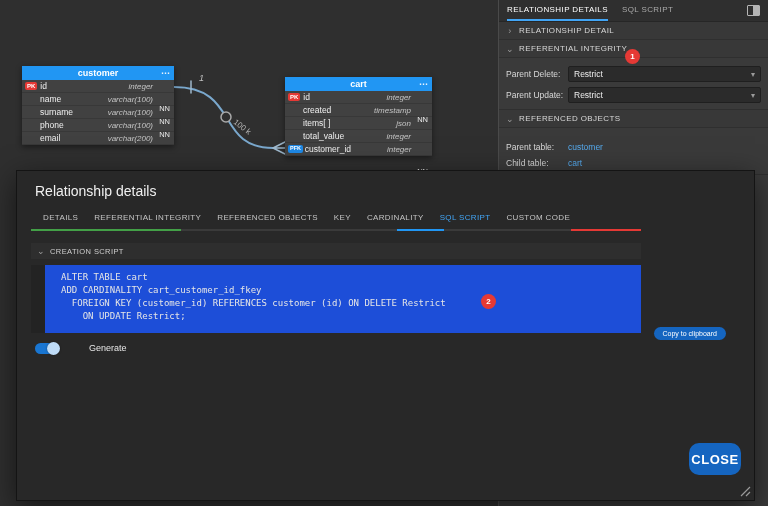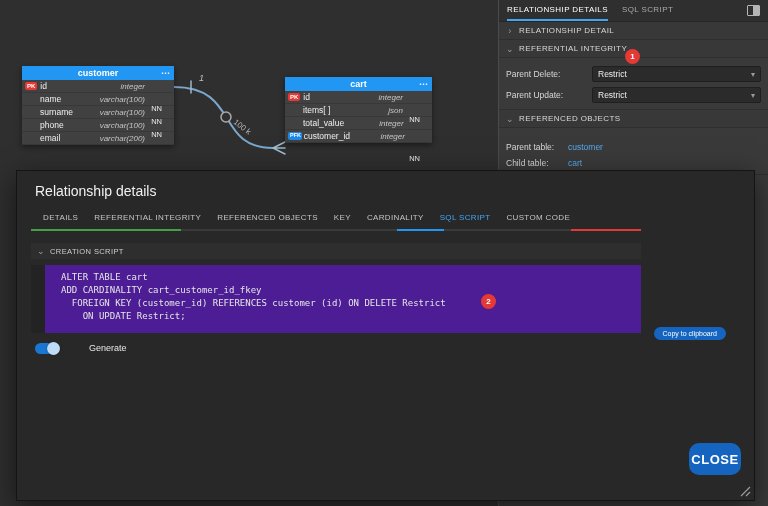--- a/index.html
+++ b/index.html
@@ -13,21 +13,21 @@
   .rel-line { fill:none; stroke:#7aa8cd; stroke-width:2; stroke-linecap:round; }
   .rel-mark { fill:none; stroke:#9fb9cd; stroke-width:1.5; stroke-linecap:round; }
   .rel-circle { fill:#2f2f2f; stroke:#a9a9a9; stroke-width:1.5; }
   .rel-text { fill:#c0c0c0; font-size:9px; font-style:italic; font-family:"Liberation Sans", sans-serif; }
   .rel-count { fill:#b5b5b5; font-size:8px; font-family:"Liberation Sans", sans-serif; }
 
   .table { position:absolute; font-size:8.5px; box-shadow:0 2px 6px rgba(0,0,0,.45); }
   .t-head { height:14px; background:#2196f3; color:#fff; font-weight:bold; font-size:9px;
             text-align:center; line-height:14px; position:relative; }
   .t-menu { position:absolute; right:4px; top:0; font-weight:bold; color:#e8f2ff; cursor:pointer; }
-  .t-row { height:13px; background:#414141; display:flex; align-items:center; padding:0 12px 0 3px;
+  .t-row { height:13px; background:#414141; display:flex; align-items:center; padding:0 4px 0 3px;
            border-bottom:1px solid #383838; }
   .key { min-width:15px; display:inline-block; }
   .key.pk, .key.pfk { font-size:6px; font-weight:bold; color:#fff; min-width:0; padding:1px 2px;
                       border-radius:2px; margin-right:3px; line-height:1; }
   .key.pk { background:#e53935; }
   .key.pfk { background:#1e88e5; font-size:5.5px; margin-right:2px; }
   .cname { flex:1; color:#f0f0f0; white-space:nowrap; }
   .ctype { width:62px; text-align:right; font-style:italic; color:#c4c4c4; font-size:8px; white-space:nowrap; }
   .cnn { width:17px; text-align:right; color:#e8e8e8; font-size:7.5px;margin-top:45px; }
 
@@ -41,21 +41,21 @@
   .sb-tab.active { color:#fff; border-bottom-color:#42a5f5; }
   .split-icon { margin-left:auto; align-self:center; width:13px; height:11px; border:1px solid #b5b5b5;
                 border-radius:1px; position:relative; cursor:pointer; }
   .split-icon span { position:absolute; right:0; top:0; bottom:0; width:6px; background:#b5b5b5; }
   .sb-section { height:18px; display:flex; align-items:center; gap:5px; padding:0 7px;
                 font-size:8px; letter-spacing:.4px; color:#d8d8d8; background:#383838;
                 border-bottom:1px solid #2f2f2f; cursor:pointer; }
   .chev { color:#9d9d9d; font-size:9px; width:8px; text-align:center; line-height:8px; }
   .sb-fields { padding:8px 7px 6px 7px; border-bottom:1px solid #2f2f2f; }
   .field-row { display:flex; align-items:center; margin-bottom:5px; }
-  .field-row label { width:86px; color:#d8d8d8; font-size:8.5px; }
+  .field-row label { width:62px; color:#d8d8d8; font-size:8.5px; }
   .select { flex:1; height:16px; background:#2b2b2b; border:1px solid #1f1f1f; border-radius:2px;
             color:#ececec; display:flex; align-items:center; justify-content:space-between;
             padding:0 5px; cursor:pointer; }
   .select .caret { color:#9a9a9a; font-size:8px; }
   .ref-row { display:flex; align-items:flex-end; height:16px; }
   .ref-row label { width:62px; color:#d8d8d8; }
   .link { color:#55aaee; cursor:pointer; }
   .badge { width:15px; height:15px; border-radius:50%; background:#e53935; color:#fff;
            font-size:8px; font-weight:bold; display:flex; align-items:center; justify-content:center; }
   .badge-1 { position:absolute; left:126px; top:49px; }
@@ -70,21 +70,21 @@
   .m-tabline { position:absolute; left:14px; top:58px; width:610px; height:2px;
     background:linear-gradient(to right,
       #43a047 0, #43a047 150px,
       #3a3a3a 150px, #3a3a3a 366px,
       #2196f3 366px, #2196f3 413px,
       #3a3a3a 413px, #3a3a3a 540px,
       #e53935 540px, #e53935 610px); }
   .m-section { position:absolute; left:14px; top:72px; width:610px; height:16px; background:#2e2e2e;
                display:flex; align-items:center; gap:5px; padding:0 6px; font-size:7.5px;
                letter-spacing:.4px; color:#cfcfcf; cursor:pointer; }
-  .m-code { position:absolute; left:14px; top:94px; width:610px; height:68px; background:#4c1d95; }
+  .m-code { position:absolute; left:14px; top:94px; width:610px; height:68px; background:#1d4ed8; }
   .m-gutter { position:absolute; left:0; top:0; bottom:0; width:14px; background:#232323; }
   .m-pre { position:absolute; left:30px; top:6px; font-family:"DejaVu Sans Mono", monospace;
            font-size:9px; line-height:13px; color:#e6e6e6; }
   .m-pre div { white-space:pre; }
   .badge-2 { position:absolute; left:450px; top:29px; }
   .m-generate { position:absolute; left:14px; top:170px; width:610px; height:14px; display:flex;
                 align-items:center;gap:14px; }
   .toggle { width:24px; height:11px; border-radius:6px; background:#1976d2; position:relative;
             margin-left:4px; cursor:pointer; }
   .toggle i { position:absolute; right:-1px; top:-1px; width:13px; height:13px; border-radius:50%;
@@ -157,20 +157,26 @@
         <span class="t-menu">⋯</span>
       </div>
       <div class="t-row">
         <span class="key pk">PK</span>
         <span class="cname">id</span>
         <span class="ctype">integer</span>
         <span class="cnn">NN</span>
       </div>
       <div class="t-row">
         <span class="key"></span>
+        <span class="cname">created</span>
+        <span class="ctype">timestamp</span>
+        <span class="cnn"></span>
+      </div>
+      <div class="t-row">
+        <span class="key"></span>
         <span class="cname">items[ ]</span>
         <span class="ctype">json</span>
         <span class="cnn"></span>
       </div>
       <div class="t-row">
         <span class="key"></span>
         <span class="cname">total_value</span>
         <span class="ctype">integer</span>
         <span class="cnn"></span>
       </div>

